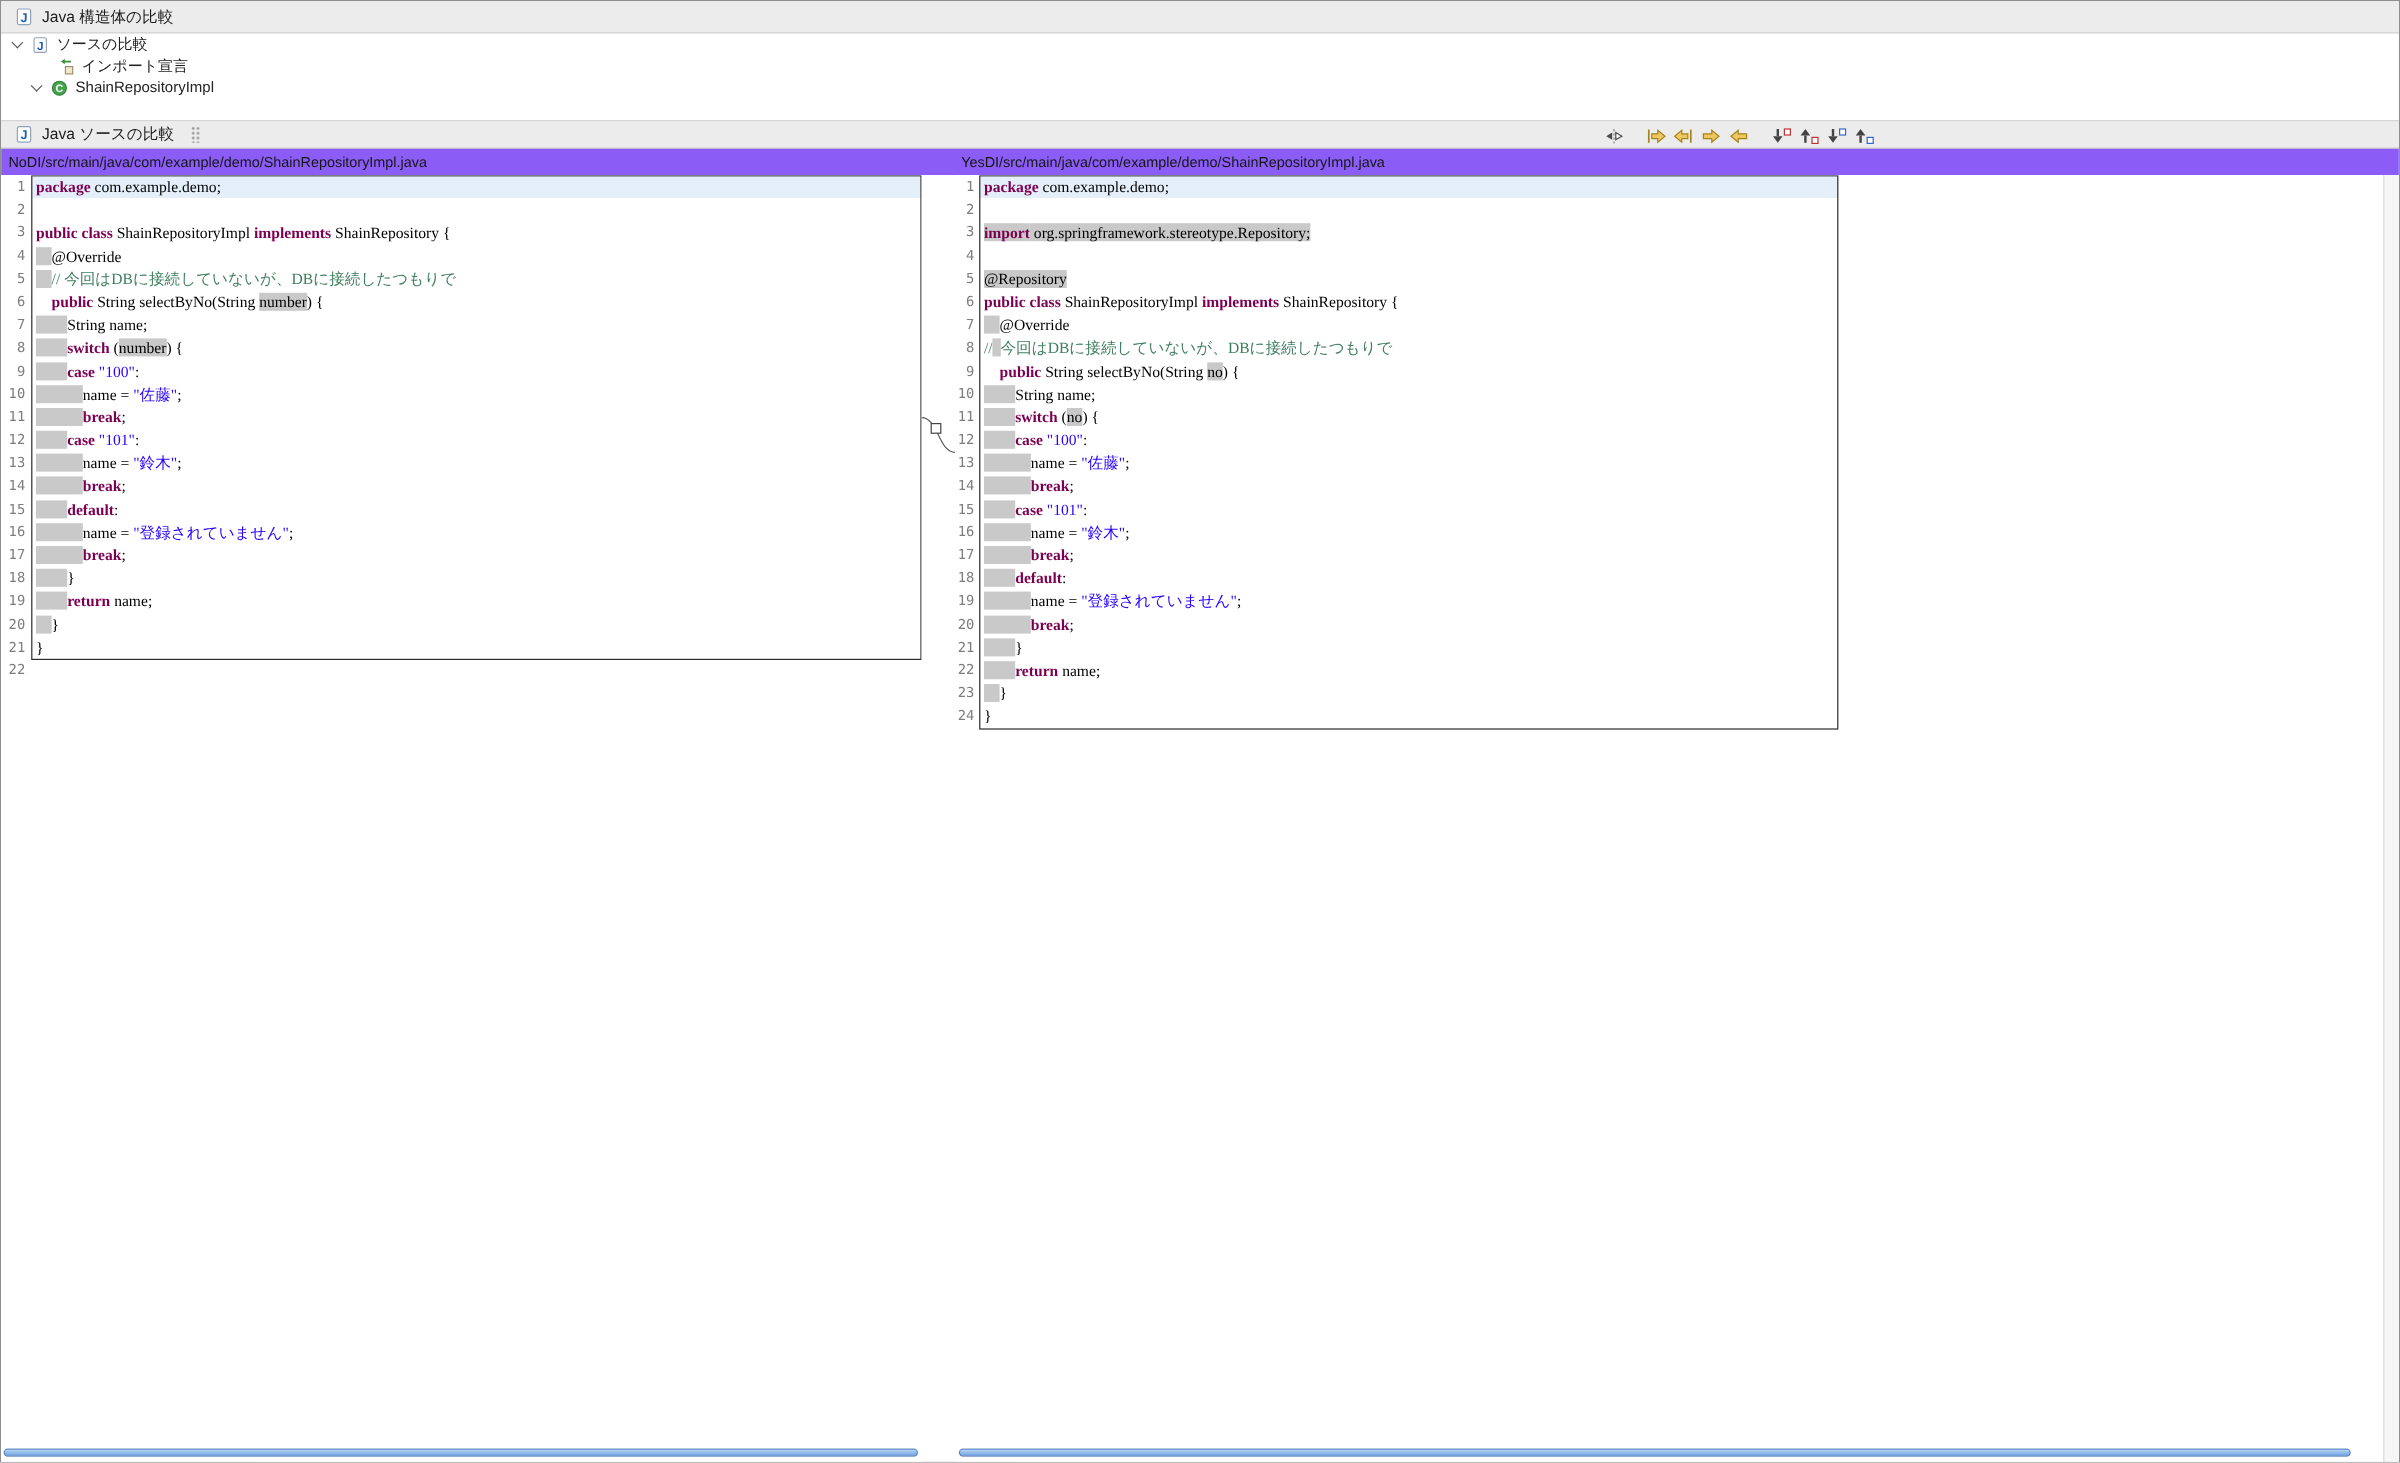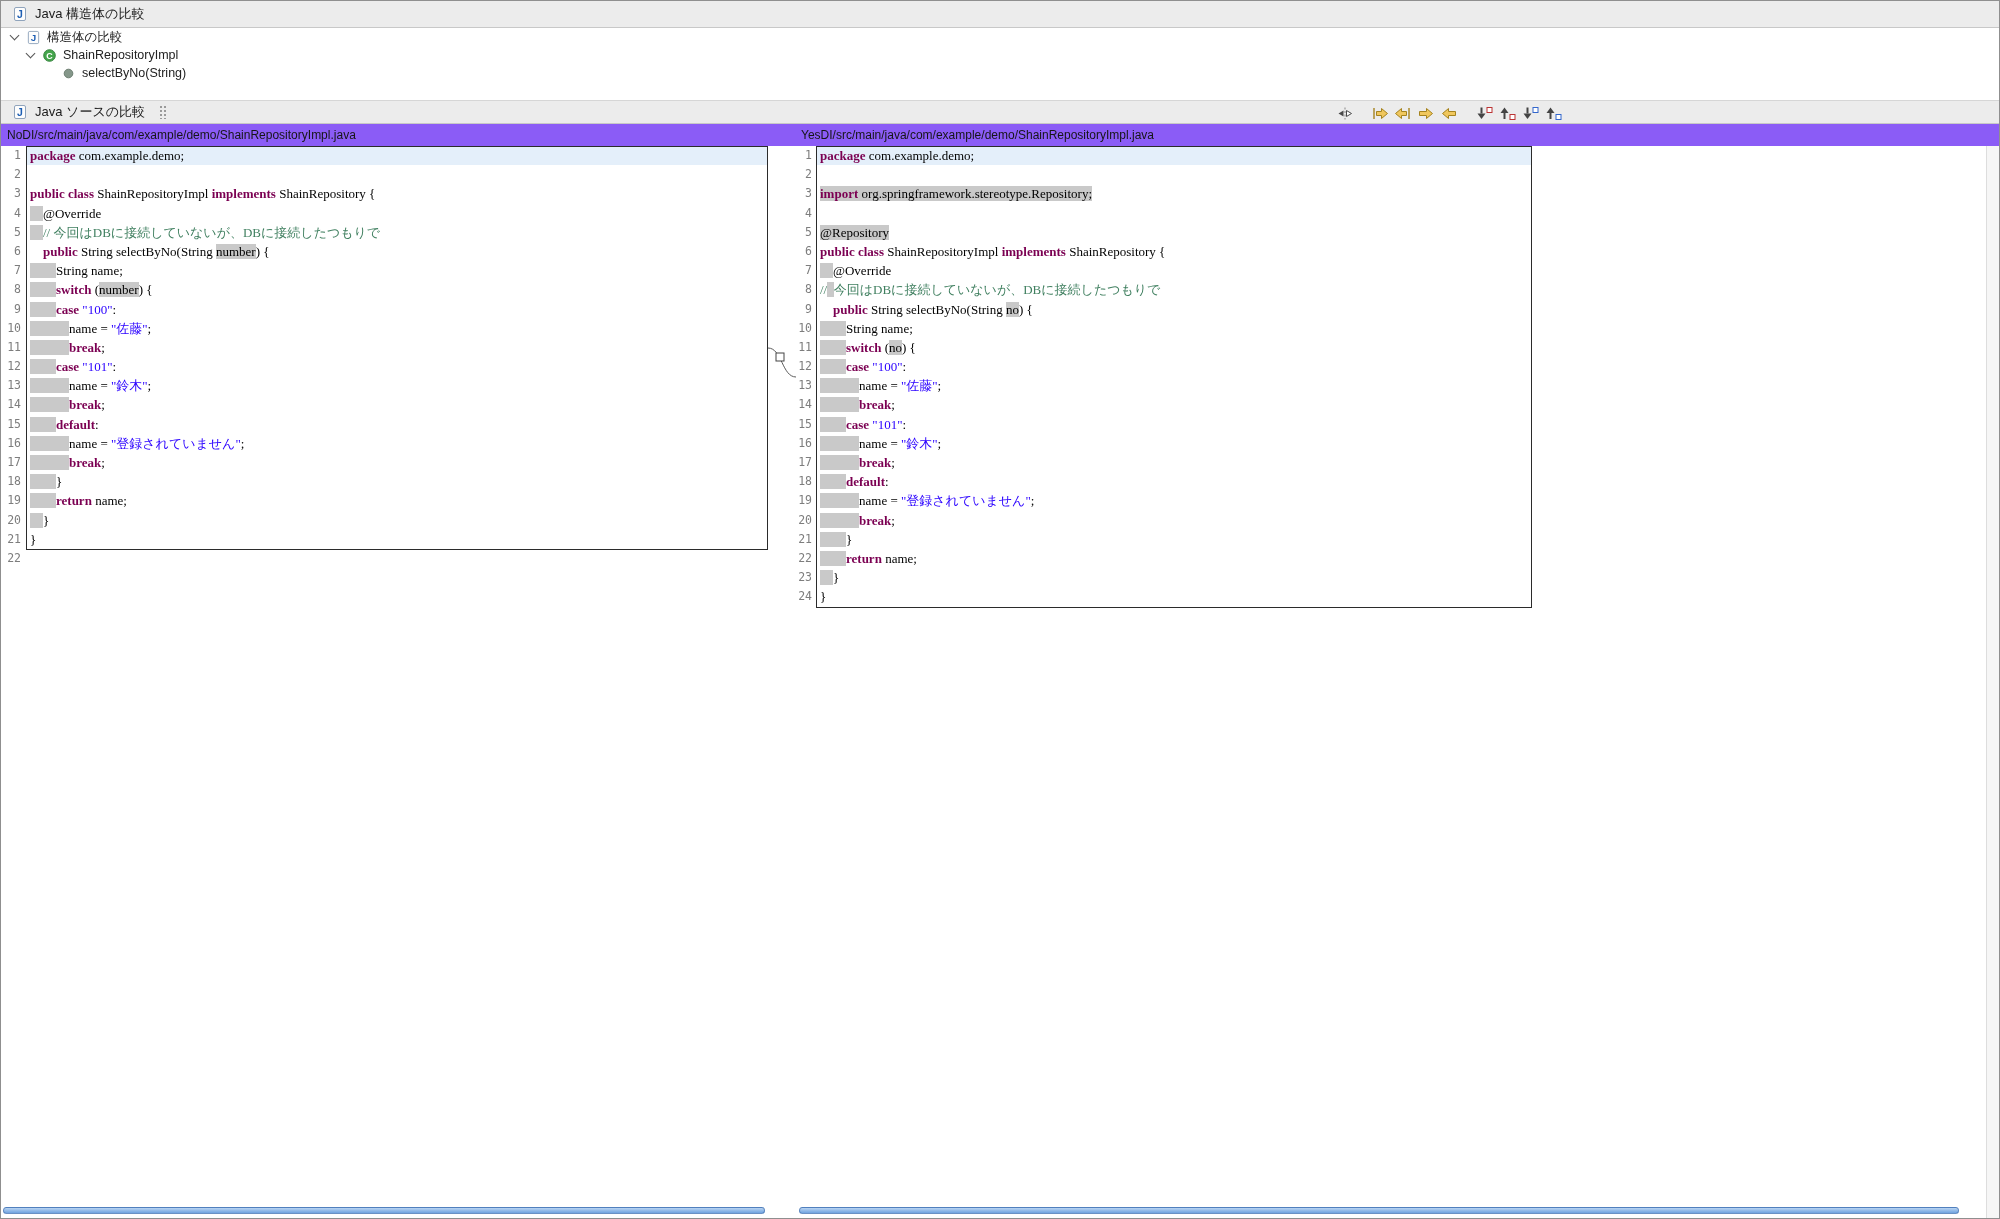--- a/index.html
+++ b/index.html
@@ -88,39 +88,41 @@
 
   <div class="tree">
       <div class="trow" style="padding-left: 10px;">
         <span class="chev"></span>
         <span class="ticon">
           <svg viewBox="0 0 16 16">
             <rect x="2.5" y="1.5" width="11" height="13" rx="1.5" fill="#fdfdfd" stroke="#90a4bc"></rect>
             <text x="8" y="12" font-size="10.5" font-weight="bold" fill="#1e5fb4" text-anchor="middle" font-family="Liberation Sans, sans-serif">J</text>
           </svg>
         </span>
-        <span>構造体の比較</span>
+        <span>ソースの比較</span>
+      </div>
+      <div class="trow" style="padding-left: 46px;">
+        <span class="ticon">
+          <svg viewBox="0 0 16 16">
+            <rect x="8" y="8" width="6.5" height="6.5" fill="#efe7d2" stroke="#9a8a62"></rect>
+            <path d="M13 3.5H6" stroke="#3f8f3f" stroke-width="1.5" fill="none"></path>
+            <path d="M7.5 1L4 3.5L7.5 6z" fill="#3f8f3f"></path>
+          </svg>
+        </span>
+        <span>インポート宣言</span>
       </div>
       <div class="trow" style="padding-left: 26px;">
         <span class="chev"></span>
         <span class="ticon">
           <svg viewBox="0 0 16 16">
             <circle cx="8" cy="8" r="6.2" fill="#44a54c" stroke="#2f7f38"></circle>
             <text x="8" y="11.6" font-size="9.5" font-weight="bold" fill="#fff" text-anchor="middle" font-family="Liberation Sans, sans-serif">C</text>
           </svg>
         </span>
         <span>ShainRepositoryImpl</span>
-      </div>
-      <div class="trow" style="padding-left: 60px;">
-        <span class="ticon">
-          <svg viewBox="0 0 16 16">
-            <circle cx="8" cy="8" r="4.6" fill="#85978a" stroke="#677a6c"></circle>
-          </svg>
-        </span>
-        <span>selectByNo(String)</span>
       </div>
     </div>
 
   <div class="bar bar2">
     <span class="bar-icon">
         <svg viewBox="0 0 16 16">
           <rect x="2.5" y="1.5" width="11" height="13" rx="1.5" fill="#fdfdfd" stroke="#90a4bc"></rect>
           <text x="8" y="12" font-size="10.5" font-weight="bold" fill="#1e5fb4" text-anchor="middle" font-family="Liberation Sans, sans-serif">J</text>
         </svg>
       </span>

